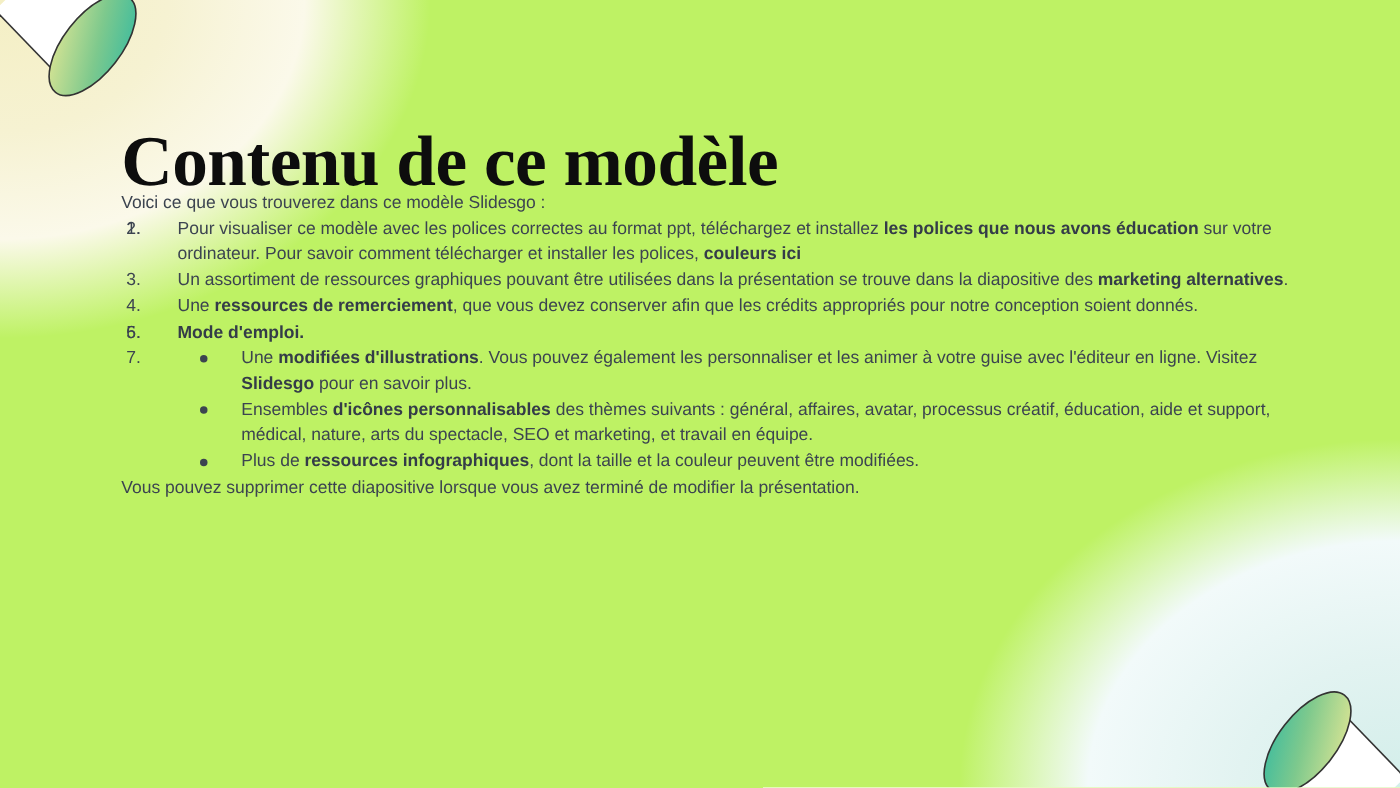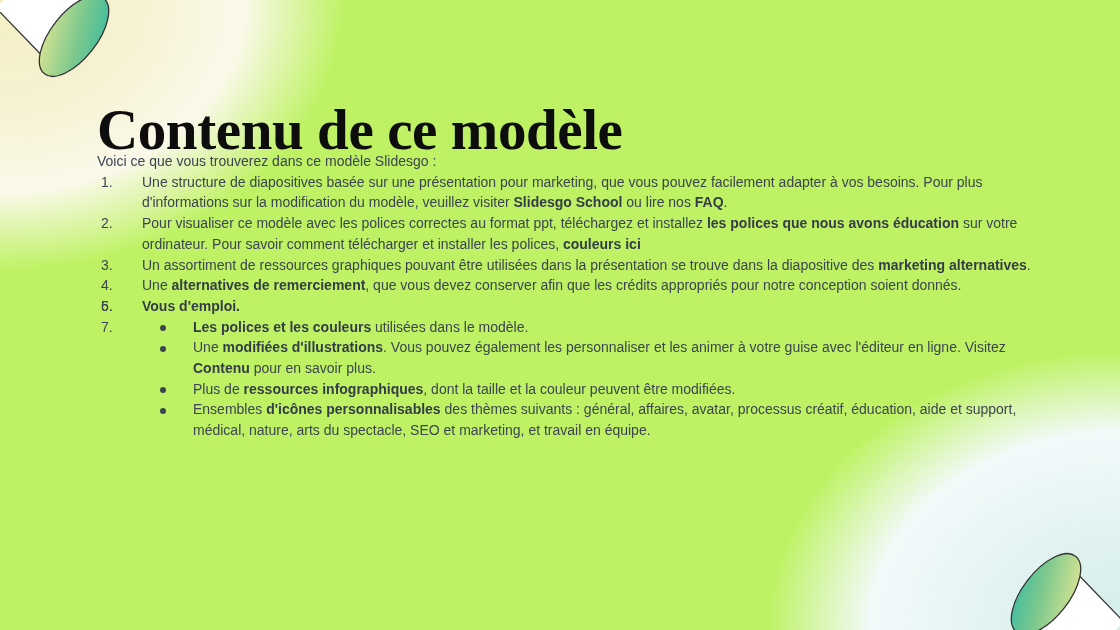--- a/index.html
+++ b/index.html
@@ -147,62 +147,58 @@
 
   <h1 class="title">Contenu de ce modèle</h1>
 
   <div class="body-block">
 
     <p class="plain-line">Voici ce que vous trouverez dans ce modèle Slidesgo :</p>
 
     <ol class="numbered">
       <li>
         <span class="marker">1.</span>
-        <span>Une structure de diapositives basée sur une présentation pour marketing, que vous pouvez facilement adapter à vos besoins. Pour plus d'informations sur la modification du modèle, veuillez visiter <b>Slidesgo School</b> ou lire nos <b>FAQ</b>.</span>
       </li>
       <li>
         <span class="marker">2.</span>
         <span>Pour visualiser ce modèle avec les polices correctes au format ppt, téléchargez et installez <b>les polices que nous avons éducation</b> sur votre ordinateur. Pour savoir comment télécharger et installer les polices, <b>couleurs ici</b></span>
       </li>
       <li>
         <span class="marker">3.</span>
         <span>Un assortiment de ressources graphiques pouvant être utilisées dans la présentation se trouve dans la diapositive des <b>marketing alternatives</b>.</span>
       </li>
       <li>
         <span class="marker">4.</span>
-        <span>Une <b>alternatives de remerciement</b>, que vous devez conserver afin que les crédits appropriés pour notre conception soient donnés.</span>
+        <span>Une <b>ressources de remerciement</b>, que vous devez conserver afin que les crédits appropriés pour notre conception soient donnés.</span>
       </li>
       <li>
         <span class="marker">5.</span>
       </li>
       <li>
         <span class="marker">6.</span>
-        <span><b>Vous d'emploi.</b></span>
+        <span><b>Mode d'emploi.</b></span>
       </li>
       <li>
         <span class="marker">7.</span>
       </li>
     </ol>
 
     <div class="sub-list-wrap">
       <ul class="bulleted">
         <li>
           <span class="dot"></span>
-          <span><b>Les polices et les couleurs</b> utilisées dans le modèle.</span>
+          <span>Une <b>modifiées d'illustrations</b>. Vous pouvez également les personnaliser et les animer à votre guise avec l'éditeur en ligne. Visitez <b>Slidesgo</b> pour en savoir plus.</span>
         </li>
         <li>
           <span class="dot"></span>
-          <span>Une <b>modifiées d'illustrations</b>. Vous pouvez également les personnaliser et les animer à votre guise avec l'éditeur en ligne. Visitez <b>Contenu</b> pour en savoir plus.</span>
+          <span>Ensembles <b>d'icônes personnalisables</b> des thèmes suivants : général, affaires, avatar, processus créatif, éducation, aide et support, médical, nature, arts du spectacle, SEO et marketing, et travail en équipe.</span>
         </li>
         <li>
           <span class="dot"></span>
           <span>Plus de <b>ressources infographiques</b>, dont la taille et la couleur peuvent être modifiées.</span>
         </li>
-        <li>
-          <span class="dot"></span>
-          <span>Ensembles <b>d'icônes personnalisables</b> des thèmes suivants : général, affaires, avatar, processus créatif, éducation, aide et support, médical, nature, arts du spectacle, SEO et marketing, et travail en équipe.</span>
-        </li>
       </ul>
     </div>
 
+    <p class="closing">Vous pouvez supprimer cette diapositive lorsque vous avez terminé de modifier la présentation.</p>
 
   </div>
 </div>
 
 </body></html>

